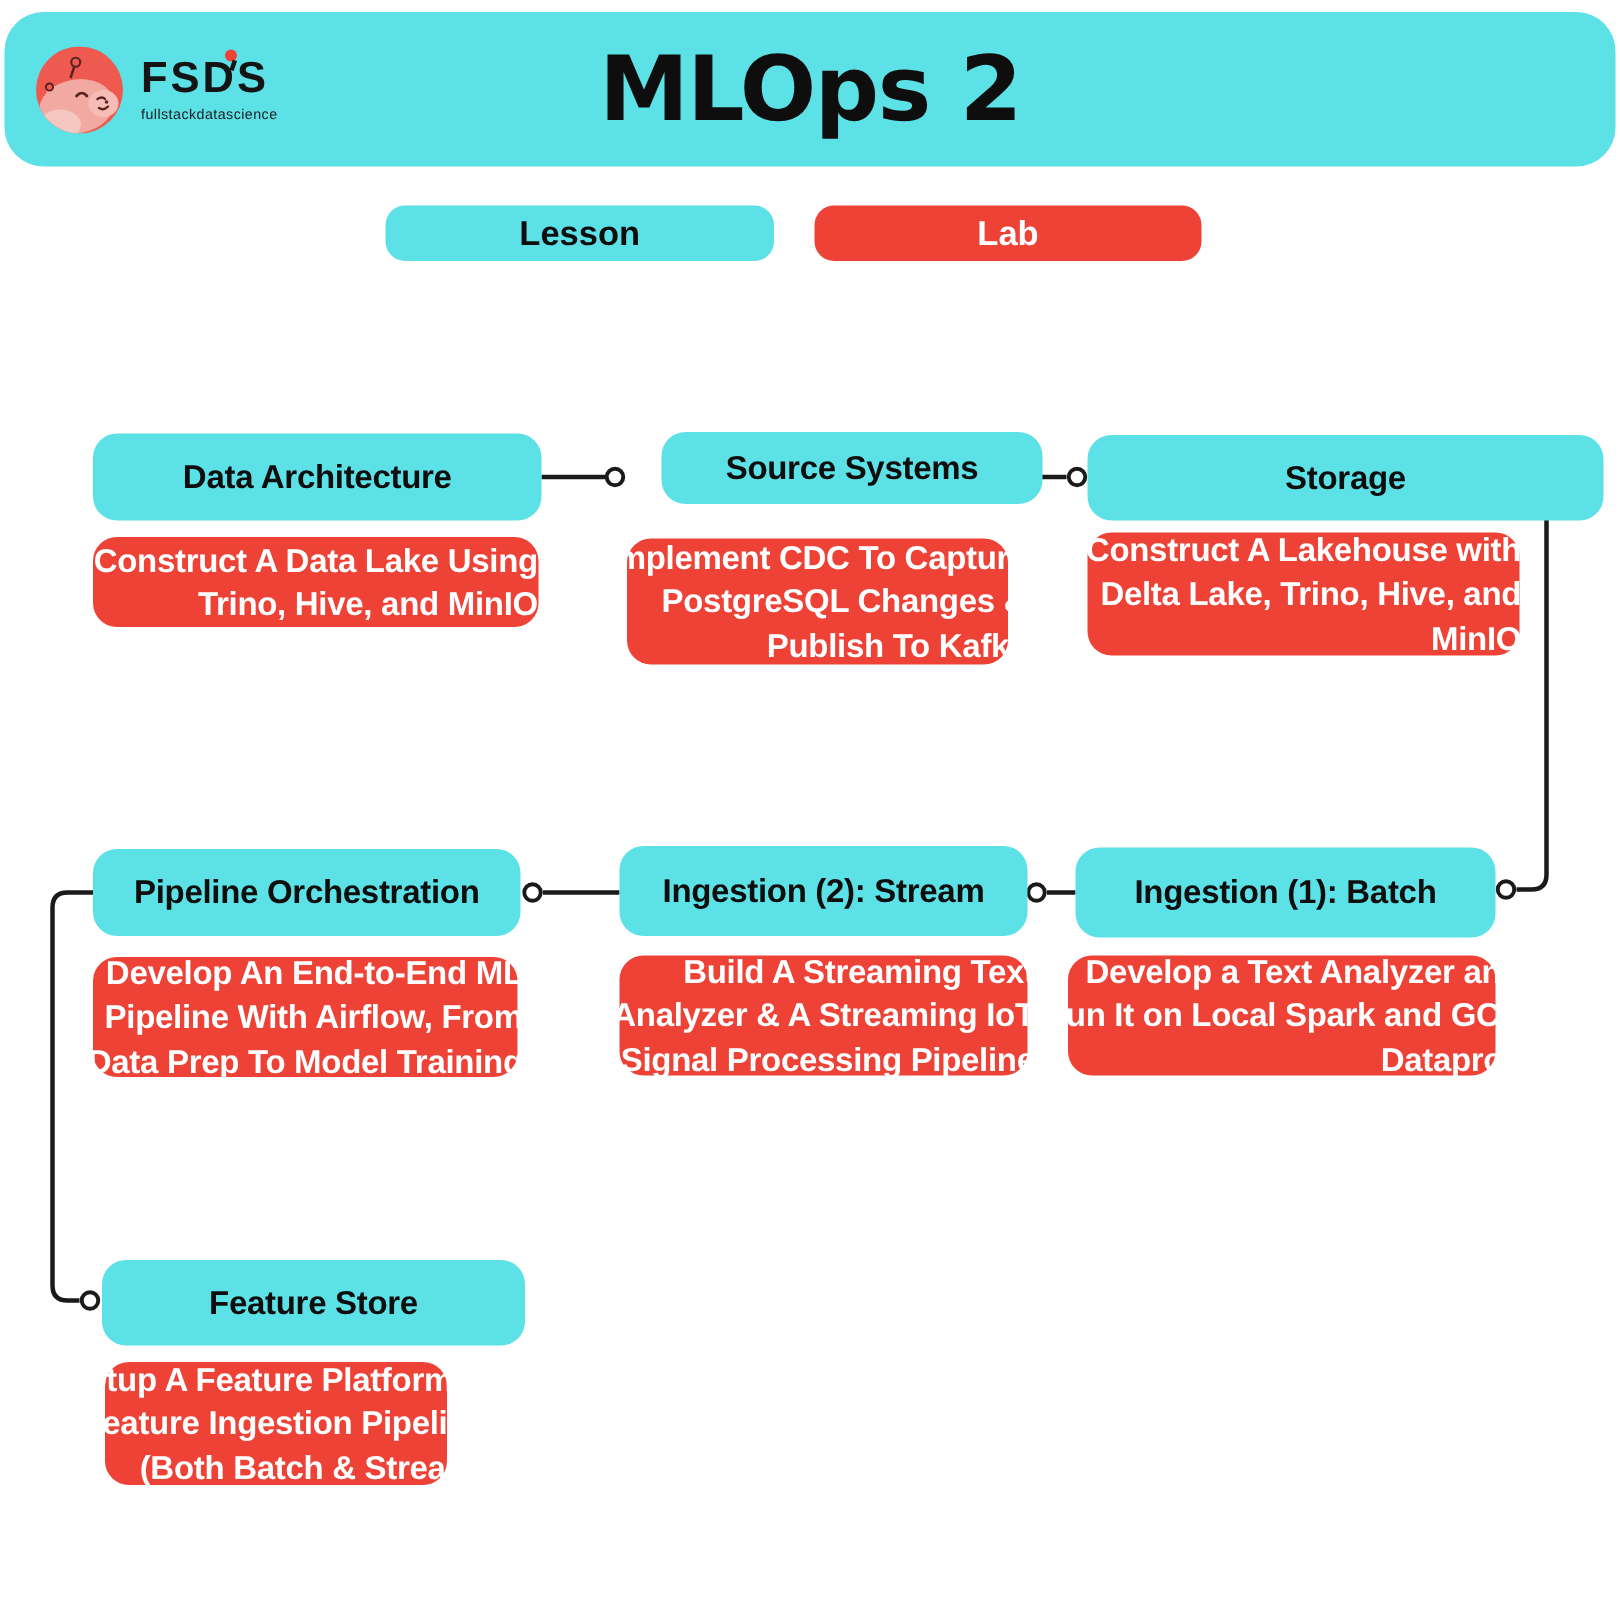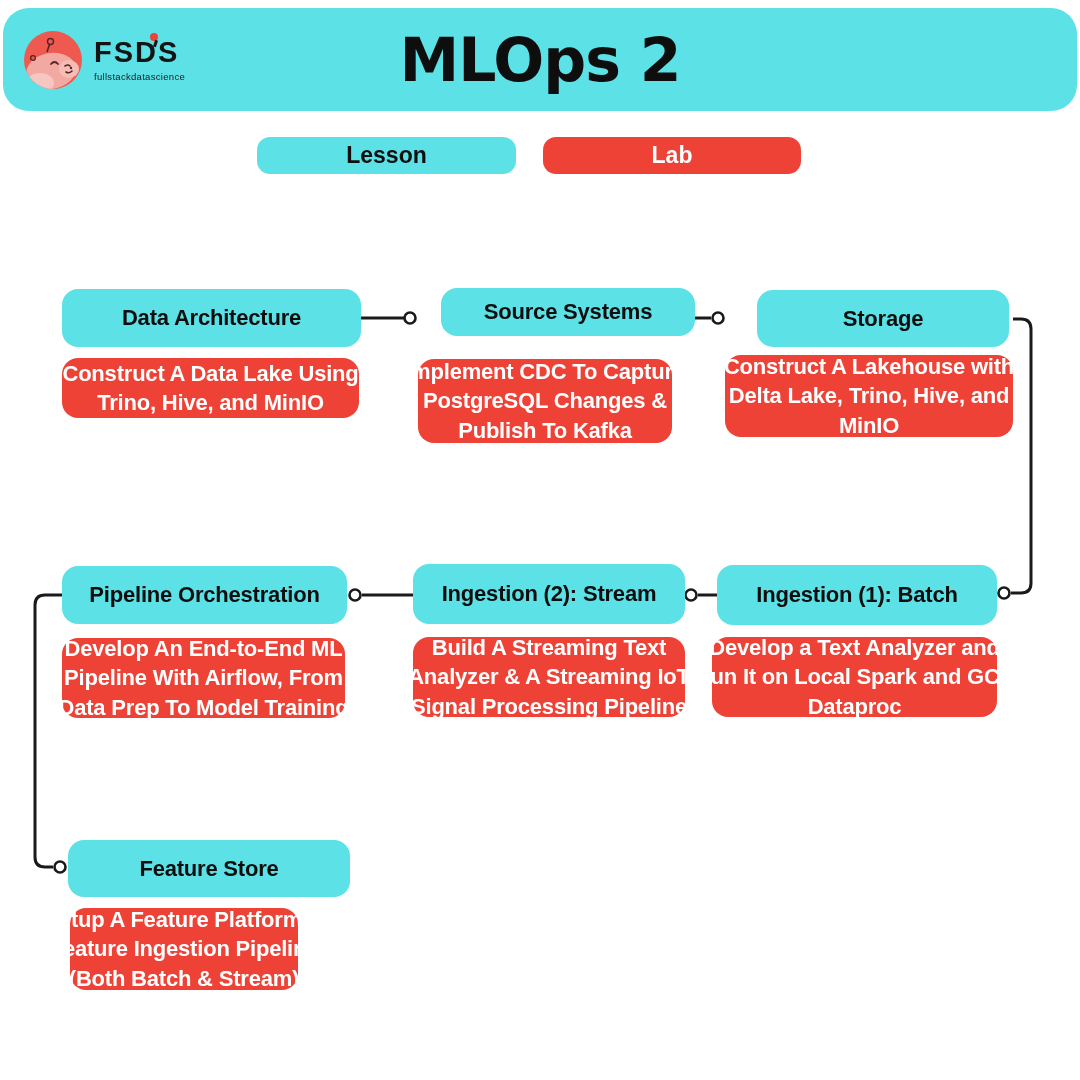--- a/index.html
+++ b/index.html
@@ -53,36 +53,36 @@
   }
   .pill-lesson{left:229px;width:259px;background:var(--cyan);color:var(--ink);margin-left:28px;}
   .pill-lab{left:543px;width:258px;background:var(--red);color:var(--white);}
 
   
   .wires{position:absolute;inset:0;z-index:0;}
   .wires path{fill:none;stroke:var(--line);stroke-width:3;}
   .wires circle{fill:#fff;stroke:var(--line);stroke-width:2.6;}
 
   
-  .head,.lab{position:absolute;z-index:1;border-radius:16px;display:flex;align-items:center;justify-content:center;text-align:center;}
+  .head,.lab{position:absolute;z-index:1;border-radius:16px;display:flex;align-items:center;justify-content:center;text-align:right;}
   .head{
     background:var(--cyan);color:var(--ink);
     font-size:22px;font-weight:700;letter-spacing:-.2px;white-space:nowrap;
   }
   .lab{
     background:var(--red);color:var(--white);
     font-size:22px;font-weight:700;letter-spacing:-.2px;
     line-height:1.33;white-space:pre;padding:4px 20px;
   }
 
   .n0-head{left:62px; top:289px; width:299px;height:58px;}
   .n0-lab {left:62px; top:358px; width:297px;height:60px;}
   .n1-head{left:441px;top:288px; width:254px;height:48px;}
   .n1-lab {left:418px;top:359px; width:254px;height:84px;}
-  .n2-head{left:757px;top:290px; width:252px;height:57px;}
+  .n2-head{left:725px;top:290px; width:344px;height:57px;}
   .n2-lab {left:725px;top:355px; width:288px;height:82px;}
   .n3-head{left:62px; top:566px; width:285px;height:58px;}
   .n3-lab {left:62px; top:638px; width:283px;height:80px;}
   .n4-head{left:413px;top:564px; width:272px;height:60px;}
   .n4-lab {left:413px;top:637px; width:272px;height:80px;}
   .n5-head{left:717px;top:565px; width:280px;height:60px;}
   .n5-lab {left:712px;top:637px; width:285px;height:80px;}
   .n6-head{left:68px; top:840px; width:282px;height:57px;}
   .n6-lab {left:70px; top:908px; width:228px;height:82px;}
 </style>

